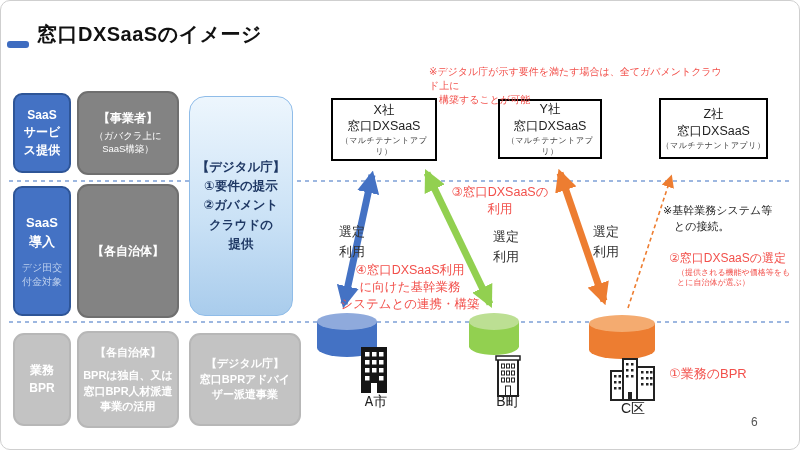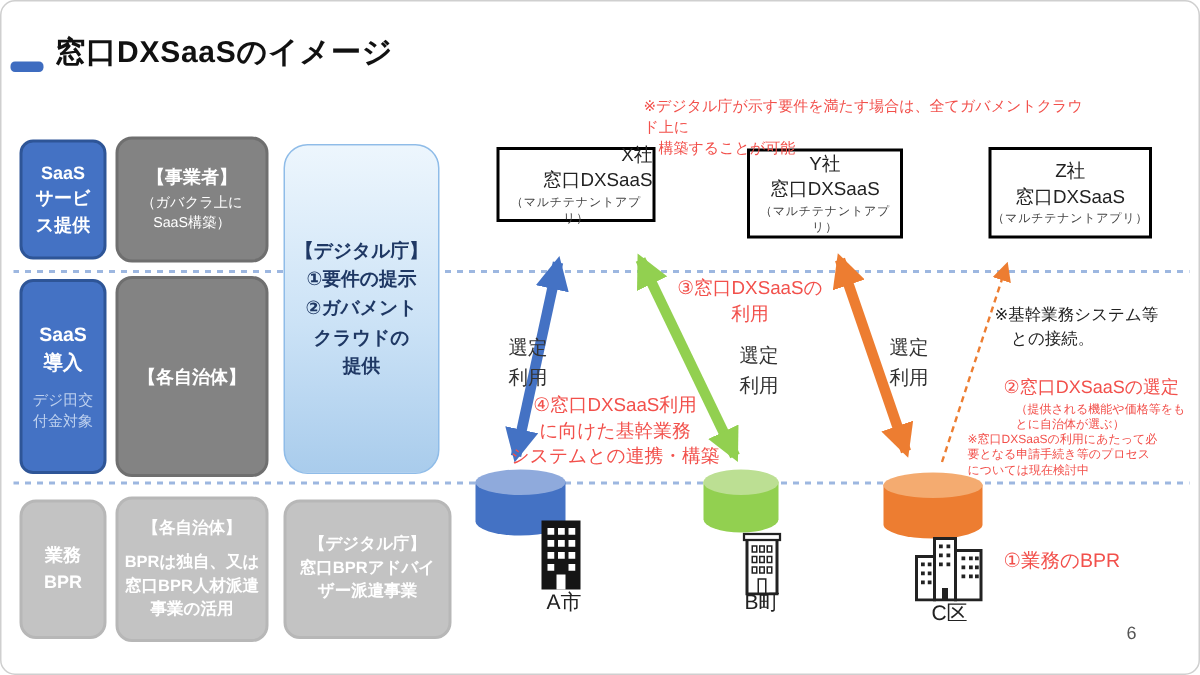--- a/index.html
+++ b/index.html
@@ -112,21 +112,21 @@
     <div class="box-body">BPRは独自、又は窓口BPR人材派遣事業の活用</div>
   </div>
   <div class="abs box box-lgray" style="left:188px;top:332px;width:112px;height:93px;">
     <div class="box-title ml" style="font-size:11px;padding:0 6px;">【デジタル庁】
 窓口BPRアドバイザー派遣事業</div>
   </div>
 
   <div class="abs note-top red ml" style="left:428px;top:64px;width:302px;">※デジタル庁が示す要件を満たす場合は、全てガバメントクラウド上に
 　構築することが可能</div>
 
-  <div class="abs vendor" style="left:330px;top:97px;width:106px;height:50px;align-items:flex-end;">
+  <div class="abs vendor" style="left:330px;top:97px;width:106px;height:63px;">
     <div class="v-name">X社</div>
     <div class="v-prod">窓口DXSaaS</div>
     <div class="v-type">（マルチテナントアプリ）</div>
   </div>
   <div class="abs vendor" style="left:497px;top:98px;width:104px;height:60px;">
     <div class="v-name">Y社</div>
     <div class="v-prod">窓口DXSaaS</div>
     <div class="v-type">（マルチテナントアプリ）</div>
   </div>
   <div class="abs vendor" style="left:658px;top:97px;width:109px;height:61px;">
@@ -165,21 +165,20 @@
 
   <div class="abs note-usage red ml" style="left:438px;top:183px;width:122px;">③窓口DXSaaSの
 利用</div>
   <div class="abs note-backbone ml" style="left:662px;top:202px;width:122px;">※基幹業務システム等
 　との接続。</div>
   <div class="abs note-integration red ml" style="left:328px;top:261px;width:162px;">④窓口DXSaaS利用
 に向けた基幹業務
 システムとの連携・構築</div>
   <div class="abs note-selection red" style="left:668px;top:249px;">②窓口DXSaaSの選定</div>
   <div class="abs note-small red" style="left:676px;top:267px;width:118px;">（提供される機能や価格等をもとに自治体が選ぶ）</div>
-  <div class="abs note-small red" style="left:644px;top:287px;width:127px;">※窓口DXSaaSの利用にあたって必要となる申請手続き等のプロセスについては現在検討中</div>
 
   <div class="abs cyl cyl-blue" style="left:316px;top:312px;width:60px;height:44px;">
     <div class="cyl-body"></div>
       <div class="cyl-top"></div>
   </div>
   <div class="abs cyl cyl-green" style="left:468px;top:312px;width:50px;height:42px;">
     <div class="cyl-body"></div>
       <div class="cyl-top"></div>
   </div>
   <div class="abs cyl cyl-orange" style="left:588px;top:314px;width:66px;height:44px;">
@@ -243,21 +242,21 @@
       <rect x="32" y="20" width="2.5" height="2.5"></rect>
         <rect x="37" y="20" width="2.5" height="2.5"></rect>
         <rect x="41" y="20" width="2.5" height="2.5"></rect>
       <rect x="32" y="26" width="2.5" height="2.5"></rect>
         <rect x="37" y="26" width="2.5" height="2.5"></rect>
         <rect x="41" y="26" width="2.5" height="2.5"></rect>
       <rect x="19" y="35" width="4" height="8"></rect>
     </g>
   </svg>
 
-  <div class="abs muni-label" style="left:340px;top:392px;width:70px;">A市</div>
+  <div class="abs muni-label" style="left:340px;top:392px;width:70px;font-family:Liberation Mono, monospace;">A市</div>
   <div class="abs muni-label" style="left:472px;top:392px;width:70px;">B町</div>
   <div class="abs muni-label" style="left:597px;top:399px;width:70px;">C区</div>
 
   <div class="abs note-bpr red" style="left:668px;top:364px;">①業務のBPR</div>
 
   <div class="abs page-num" style="left:750px;top:414px;">6</div>
 
 </div>
 
 </body></html>

